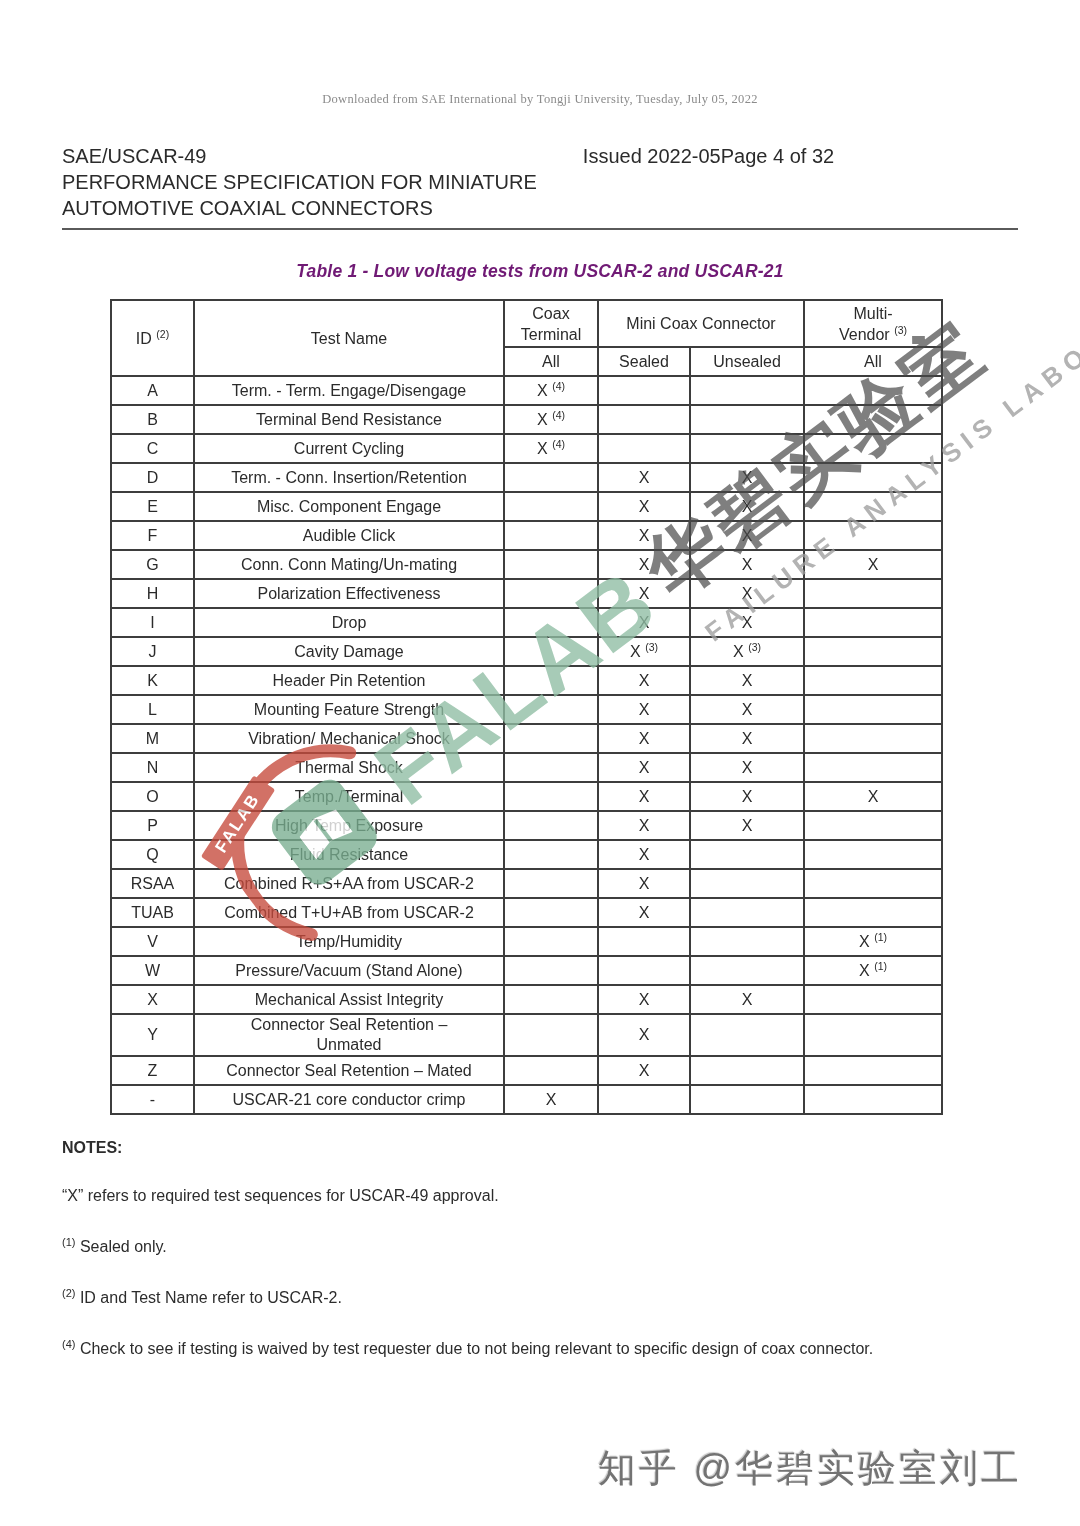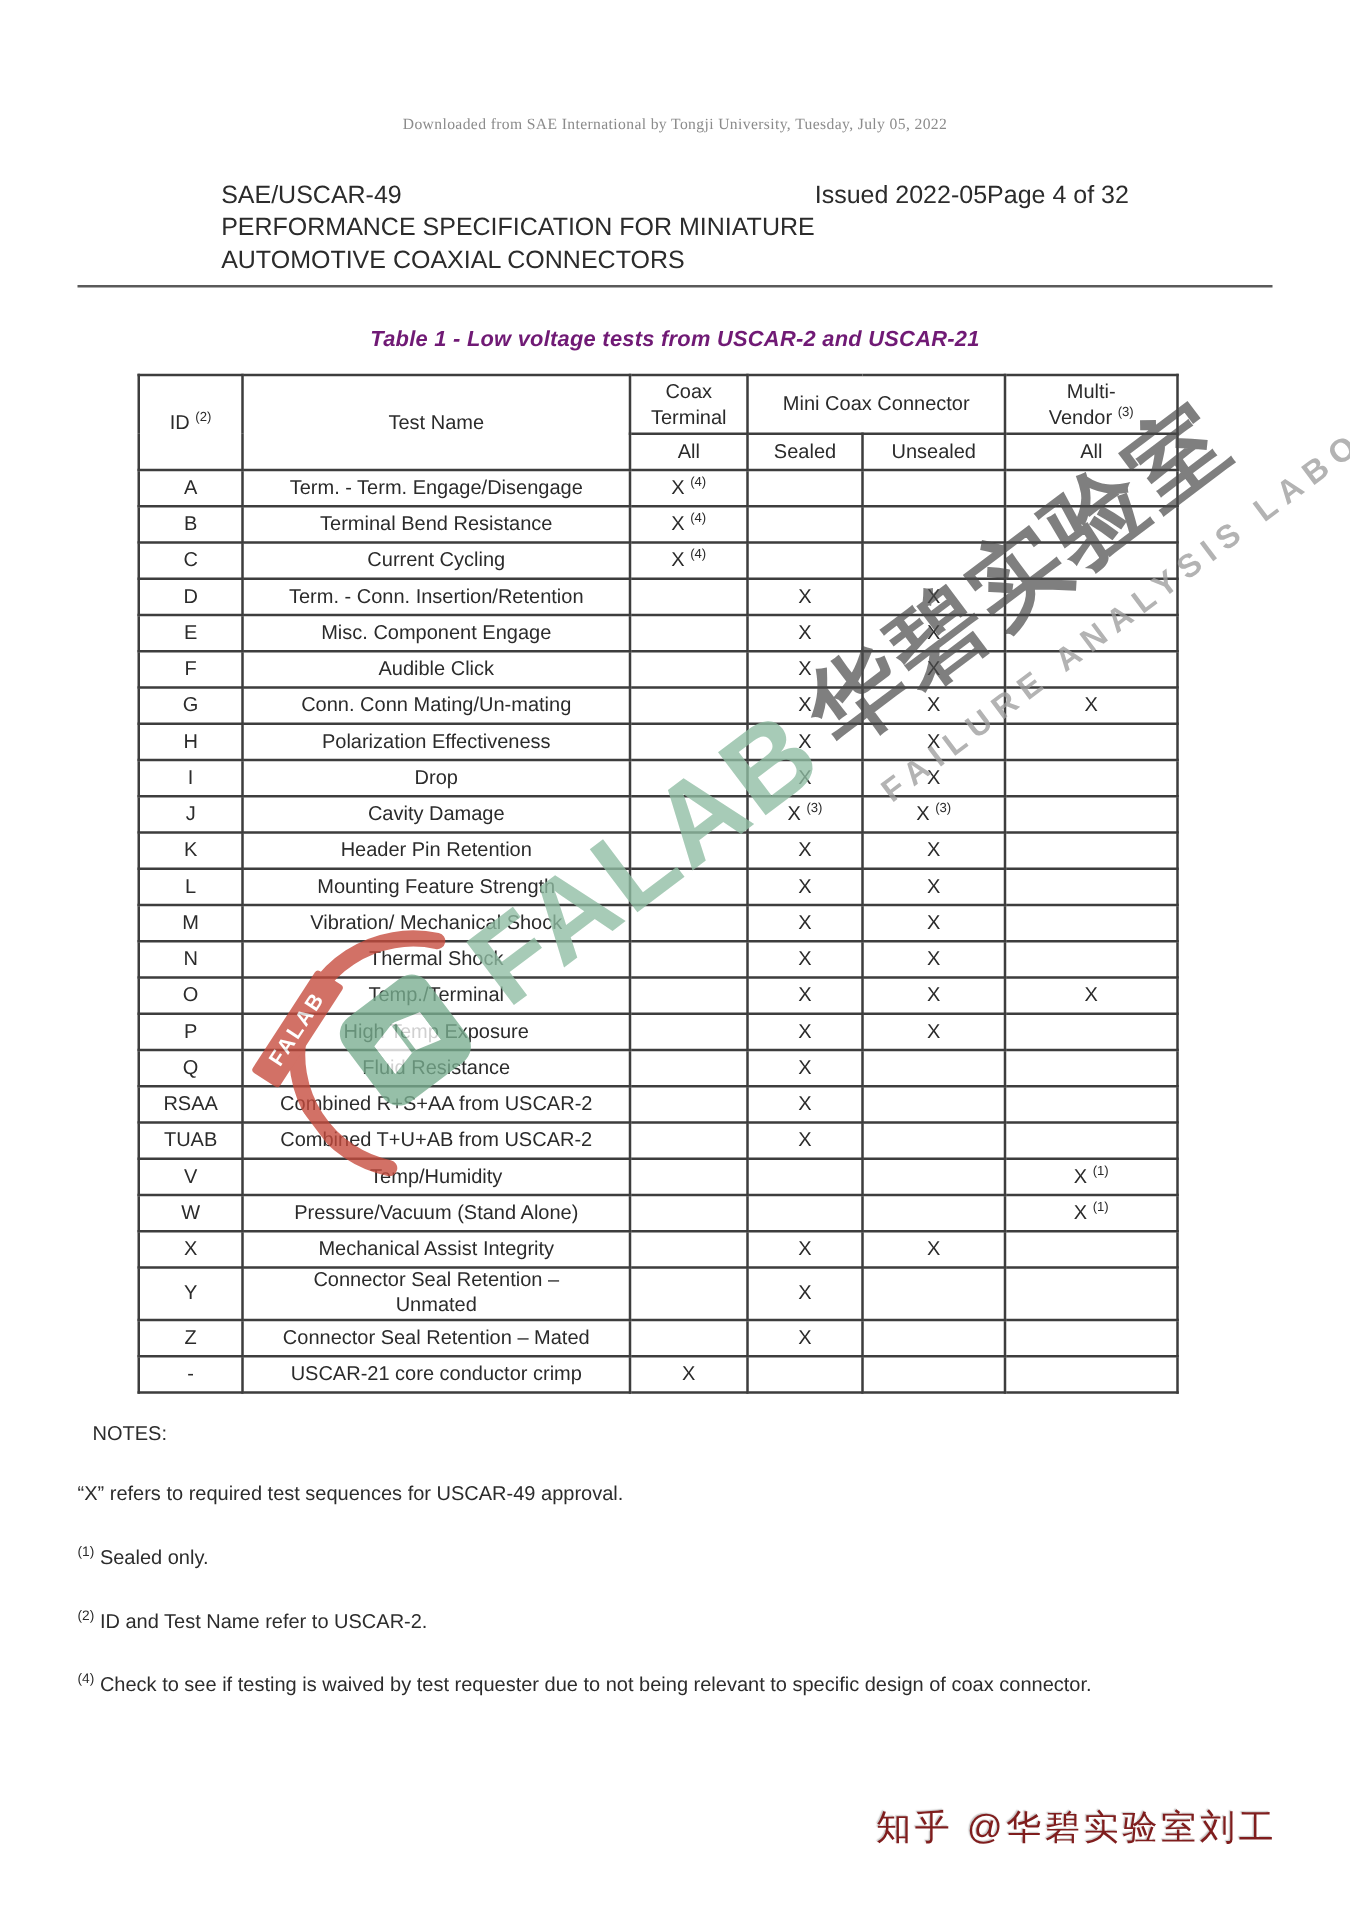--- a/index.html
+++ b/index.html
@@ -5,36 +5,36 @@
   html,body{margin:0;padding:0;}
   body{
     width:1080px;height:1526px;background:#ffffff;position:relative;overflow:hidden;
     font-family:"Liberation Sans", sans-serif;color:#2e2e2e;
   }
   .download-note{
     text-align:center;margin:0;padding-top:92px;
     font-family:"Liberation Serif", serif;font-size:12.5px;color:#8b8b8b;letter-spacing:.3px;
   }
   .content{padding:0 62px;position:relative;}
-  .doc-header{display:flex;justify-content:center;margin-top:36px;font-size:20px;line-height:26px;color:#2b2b2b;}
+  .doc-header{display:flex;justify-content:flex-start;margin-top:36px;font-size:20px;line-height:26px;color:#2b2b2b;gap:46px;}
   .h-right{text-align:right;display:flex;flex-direction:row;justify-content:space-between;}
   .rule{border-top:2px solid #5a5a5a;margin-top:7px;}
   .caption{text-align:center;margin-top:31px;font-size:17.5px;font-weight:bold;font-style:italic;color:#701a75;letter-spacing:.2px;}
 
   table.spec{border-collapse:collapse;margin-top:17px;margin-left:48px;table-layout:fixed;width:831px;font-size:16px;color:#2b2b2b;}
   table.spec th, table.spec td{border:2px solid #3d3d3d;padding:0 4px;text-align:center;font-weight:normal;vertical-align:middle;}
   thead tr.hr1 th{height:45px;line-height:21px;}
   thead tr.hr2 th{height:27px;}
   tbody td{height:27px;line-height:20px;}
   td.name{text-align:left;padding-left:9px;white-space:pre-line;}
   th.span2{vertical-align:bottom;padding-bottom:6px;}
   sup{font-size:10.5px;line-height:0;vertical-align:super;}
 
   .notes{margin-top:24px;font-size:16px;color:#2c2c2c;}
-  .notes-title{margin:12px;font-size:16px;}
+  .notes-title{margin:0;font-size:16px;font-weight:bold;}
   .notes p{margin:26px 0 0 0;line-height:25px;}
   .notes sup{font-size:11px;}
 
   
   .watermark{position:absolute;left:95px;top:420px;width:930px;height:620px;opacity:.78;pointer-events:none;z-index:5;}
   .wm-line{position:absolute;left:168px;top:382px;display:flex;align-items:center;
            transform:rotate(-37deg);transform-origin:left center;white-space:nowrap;}
   .wm-logo{position:relative;width:150px;height:150px;flex:0 0 150px;}
   .wm-badge{position:absolute;left:34px;top:34px;width:84px;height:84px;background:#79ae90;border-radius:16px;
             display:flex;align-items:center;justify-content:center;}
@@ -42,21 +42,21 @@
            clip-path:polygon(0 18%,50% 0,100% 18%,100% 100%,50% 82%,0 100%);}
   .wm-book::after{content:"";position:absolute;left:21px;top:2px;width:4px;height:30px;background:#79ae90;}
   .wm-ribbon{position:absolute;left:-36px;top:4px;transform:rotate(-20deg);background:#c64a3c;color:#fff;
              font-weight:bold;font-size:17px;letter-spacing:2px;padding:3px 15px;border-radius:3px;}
   .wm-swoosh{position:absolute;left:-24px;top:-18px;}
   .wm-text{position:relative;display:flex;align-items:center;margin-left:6px;}
   .wm-falab{font-size:92px;font-weight:bold;color:#8fbda3;letter-spacing:3px;}
   .wm-cn{font-size:76px;font-weight:bold;color:rgba(73,73,73,.9);margin-left:14px;letter-spacing:4px;}
   .wm-sub{position:absolute;left:345px;top:112px;font-size:26px;font-weight:bold;color:#9e9e9e;letter-spacing:7px;}
 
-  .zhihu-credit{position:absolute;top:1443px;right:58px;font-size:28px;color:#7f1d1d;letter-spacing:3px;
+  .zhihu-credit{position:absolute;top:1443px;right:58px;font-size:38px;color:#737373;letter-spacing:3px;
                 text-shadow:2px 2px 1px #ffffff,-1px -1px 1px #c6c6c6;z-index:6;}
 </style>
 </head>
 <body>
 
 <div class="download-note">Downloaded from SAE International by Tongji University, Tuesday, July 05, 2022</div>
 
 <div class="content">
 
   <div class="doc-header">

